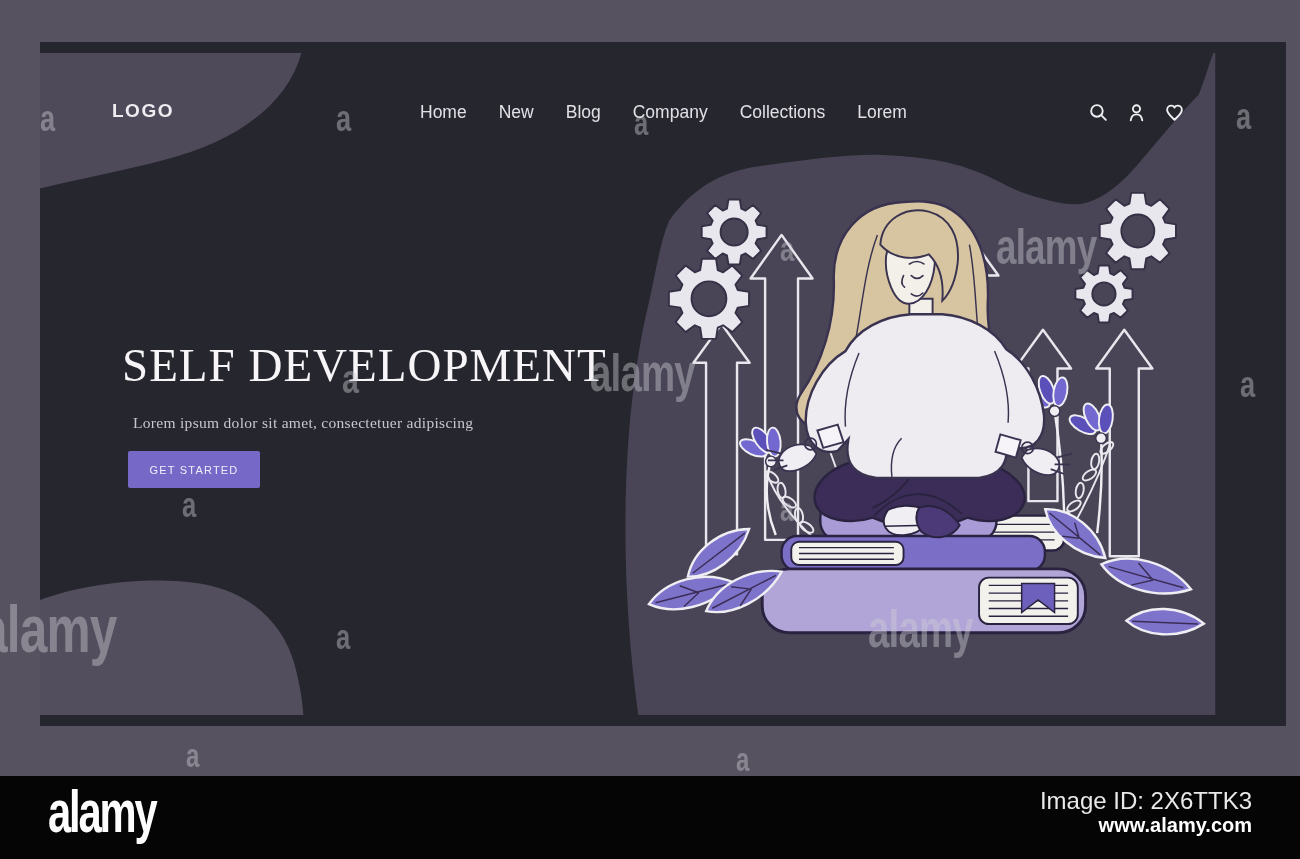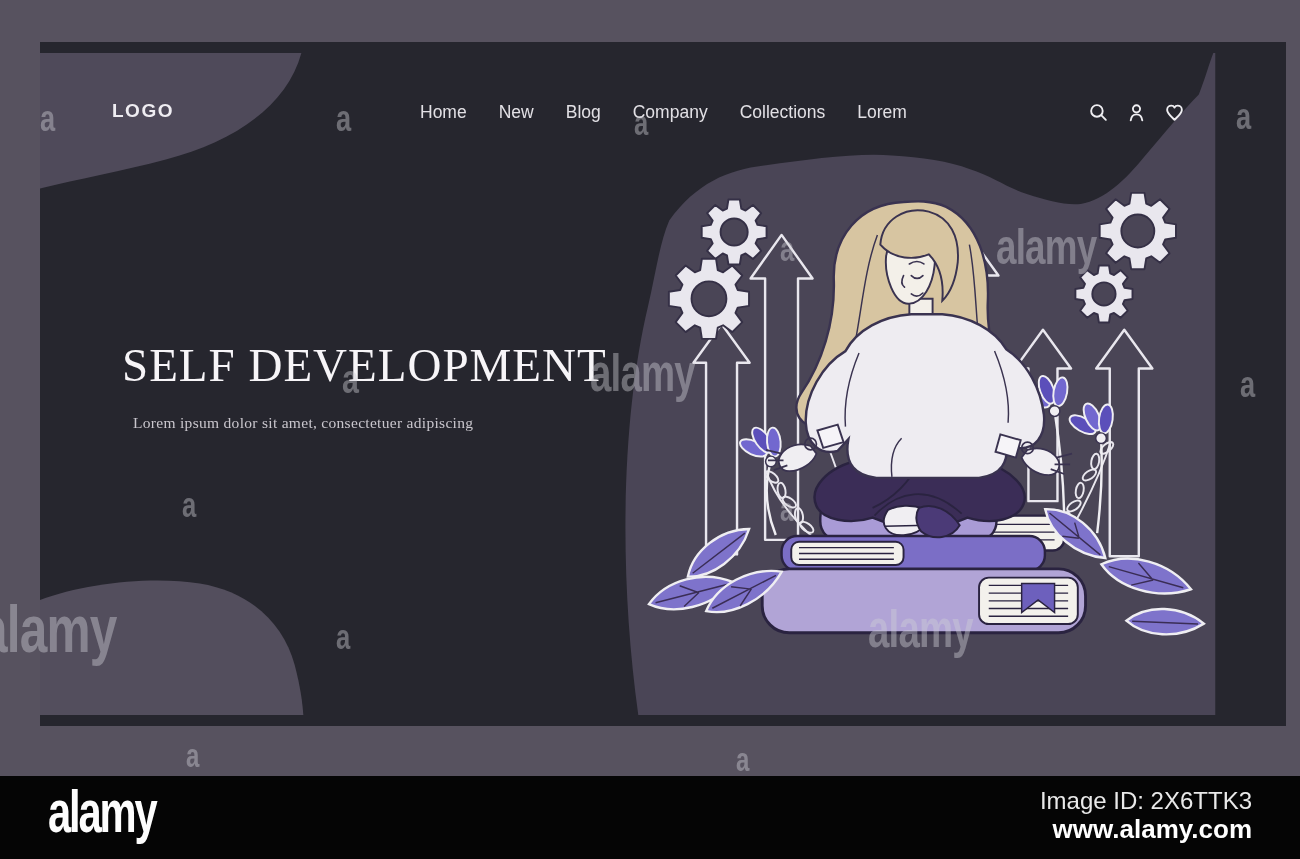--- a/index.html
+++ b/index.html
@@ -25,21 +25,21 @@
        font-size:11px;letter-spacing:1.2px;cursor:pointer;}
   
   .wmlayer{position:absolute;left:0;top:0;width:1300px;height:859px;z-index:5;pointer-events:none;}
   .wm{position:absolute;color:#cfcfd6;opacity:.42;font-weight:800;letter-spacing:-1px;
       transform:scale(.8,1.08);transform-origin:left top;line-height:1;white-space:nowrap;}
   
   .bar{position:absolute;left:0;top:776px;width:1300px;height:83px;background:#050505;z-index:6;}
   .bar-logo{position:absolute;left:48px;top:6px;color:#fdfdfd;font-size:58px;font-weight:800;
             letter-spacing:-3px;transform:scale(.72,1.02);transform-origin:left top;line-height:1;}
   .bar-id{position:absolute;right:48px;top:11px;color:#e9e9e9;font-size:24px;text-align:right;}
-  .bar-url{position:absolute;right:48px;top:38px;color:#ffffff;font-size:26px;font-weight:bold;text-align:right;margin-left:40px;}
+  .bar-url{position:absolute;right:48px;top:38px;color:#ffffff;font-size:20px;font-weight:bold;text-align:right;margin-left:40px;}
 </style>
 </head>
 <body>
 
 <div class="stage">
 
   <div class="card">
 
     <svg class="scene" width="1214" height="684" viewBox="40 42 1254 684">
 
@@ -233,20 +233,21 @@
         <circle cx="10" cy="6.5" r="3.4"></circle>
           <path d="M4.5,17.5 C5,13.5 7.5,11.8 10,11.8 C12.5,11.8 15,13.5 15.5,17.5"></path>
       </svg>
       <svg class="ic" viewBox="0 0 20 20" fill="none" stroke="#efeef2" stroke-width="1.8" stroke-linejoin="round">
         <path d="M10,17 C6,13 3,10.5 3,7.5 C3,5 5,3.5 7,3.5 C8.5,3.5 9.5,4.3 10,5.3 C10.5,4.3 11.5,3.5 13,3.5 C15,3.5 17,5 17,7.5 C17,10.5 14,13 10,17 Z"></path>
       </svg>
     </div>
 
     <h1 class="hero-title" style="margin:0;font-weight:normal;">SELF DEVELOPMENT</h1>
     <div class="hero-sub">Lorem ipsum dolor sit amet, consectetuer adipiscing</div>
+    <button class="cta">GET STARTED</button>
   </div>
 
   <div class="wmlayer">
       <span class="wm" style="left: 40px; top: 100px; font-size: 34px;">a</span>
       <span class="wm" style="left: 336px; top: 100px; font-size: 34px;">a</span>
       <span class="wm" style="left: 634px; top: 106px; font-size: 32px;">a</span>
       <span class="wm" style="left: 1236px; top: 98px; font-size: 34px;">a</span>
       <span class="wm" style="left: 780px; top: 232px; font-size: 32px;">a</span>
       <span class="wm" style="left: 996px; top: 222px; font-size: 46px;">alamy</span>
       <span class="wm" style="left: 342px; top: 358px; font-size: 38px;">a</span>

